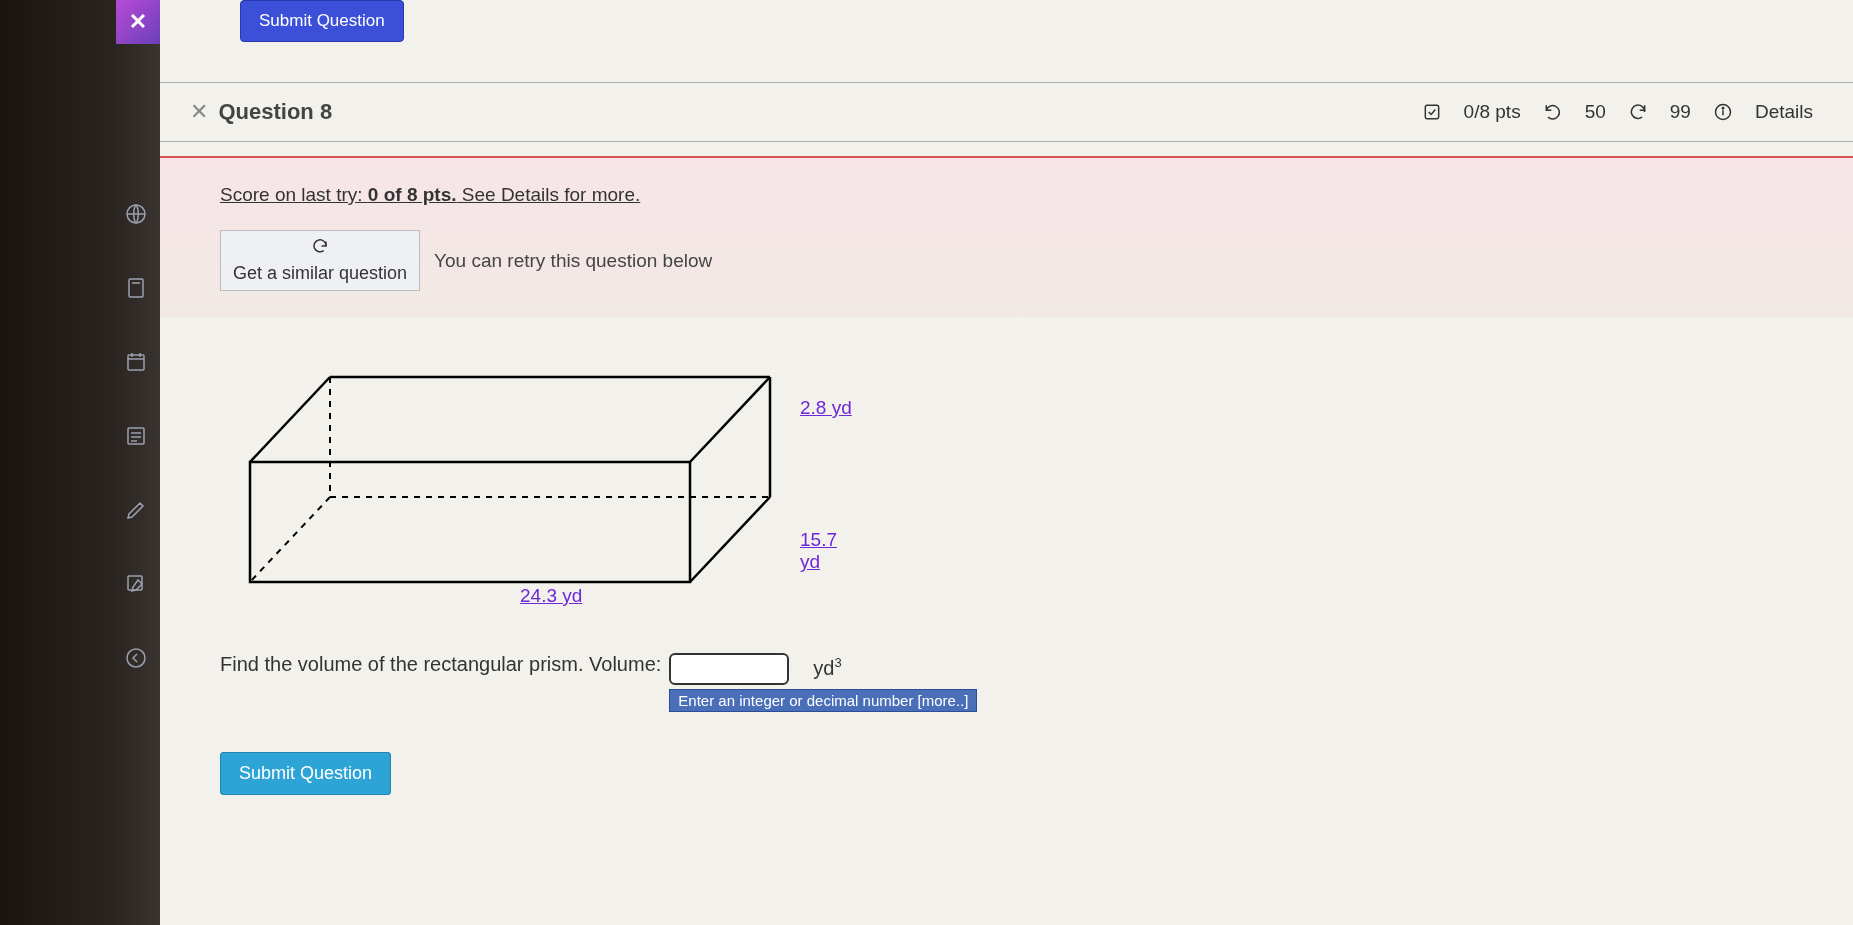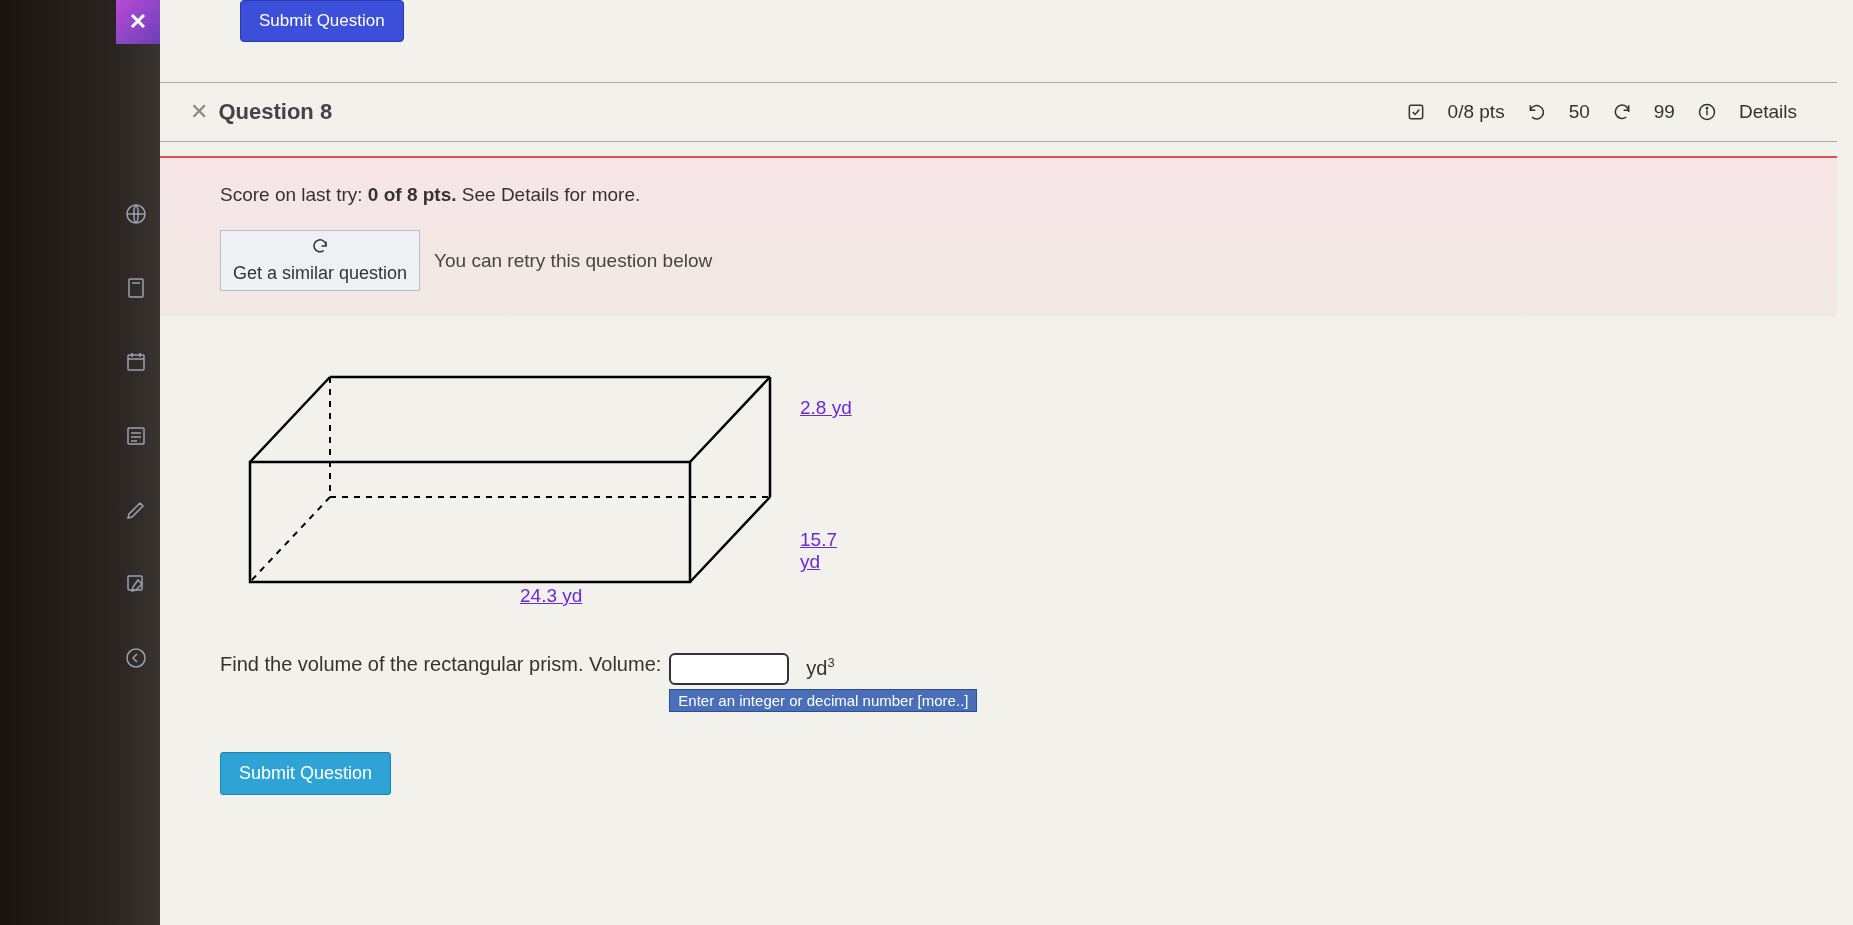--- a/index.html
+++ b/index.html
@@ -49,21 +49,21 @@
   color: #9aa0b0;
   display: flex;
   align-items: center;
   justify-content: center;
   font-size: 20px;
 }
 .rail-icon svg { width: 24px; height: 24px; stroke: #9aa0b0; fill: none; stroke-width: 1.5; }
 .main {
   flex: 1;
   background: #f3f1eb;
-  padding: 0 16px 0 0;
+  padding: 0 0 0 0;
   position: relative;
 }
 .top-submit {
   background: #3b4fd9;
   color: #fff;
   border: 1px solid #2838b0;
   padding: 10px 18px;
   font-size: 17px;
   border-radius: 4px;
   margin: 0 0 20px 80px;
@@ -95,21 +95,21 @@
   color: #333;
 }
 .qh-right .ic { display: inline-flex; align-items: center; }
 .qh-right .ic svg { width: 20px; height: 20px; stroke: #333; fill: none; stroke-width: 1.8; }
 .feedback {
   background: linear-gradient(to bottom, #f7e5e8, #f1e9e4);
   border-top: 2px solid #d9534f;
   padding: 26px 40px 26px 60px;
   margin: 14px 0 0 0;
 }
-.fb-line1 { font-size: 19px; color: #333; }
+.fb-line1 { font-size: 19px; color: #333; text-decoration: underline; }
 .fb-line1 b { font-weight: 700; }
 .fb-row2 { margin-top: 24px; display: flex; align-items: center; gap: 14px; }
 .similar-btn {
   background: #eef0f3;
   border: 1px solid #b8bcc4;
   padding: 6px 12px;
   font-size: 18px;
   color: #333;
   cursor: pointer;
   display: inline-flex;
@@ -129,21 +129,21 @@
 .prompt-row {
   margin: 36px 16px 0 0;
   font-size: 20px;
   color: #333;
   display: flex;
   align-items: flex-start;
   gap: 8px;
   flex-wrap: wrap;
 }
 .ans-group { display: inline-flex; flex-direction: column; }
-.ans-top { display: inline-flex; align-items: baseline; gap: 17px; }
+.ans-top { display: inline-flex; align-items: baseline; gap: 24px; }
 .ans-input {
   width: 120px;
   height: 32px;
   border: 2px solid #333;
   border-radius: 6px;
   background: #fff;
   font-size: 18px;
   padding: 2px 6px;
 }
 .unit { font-size: 20px; }

